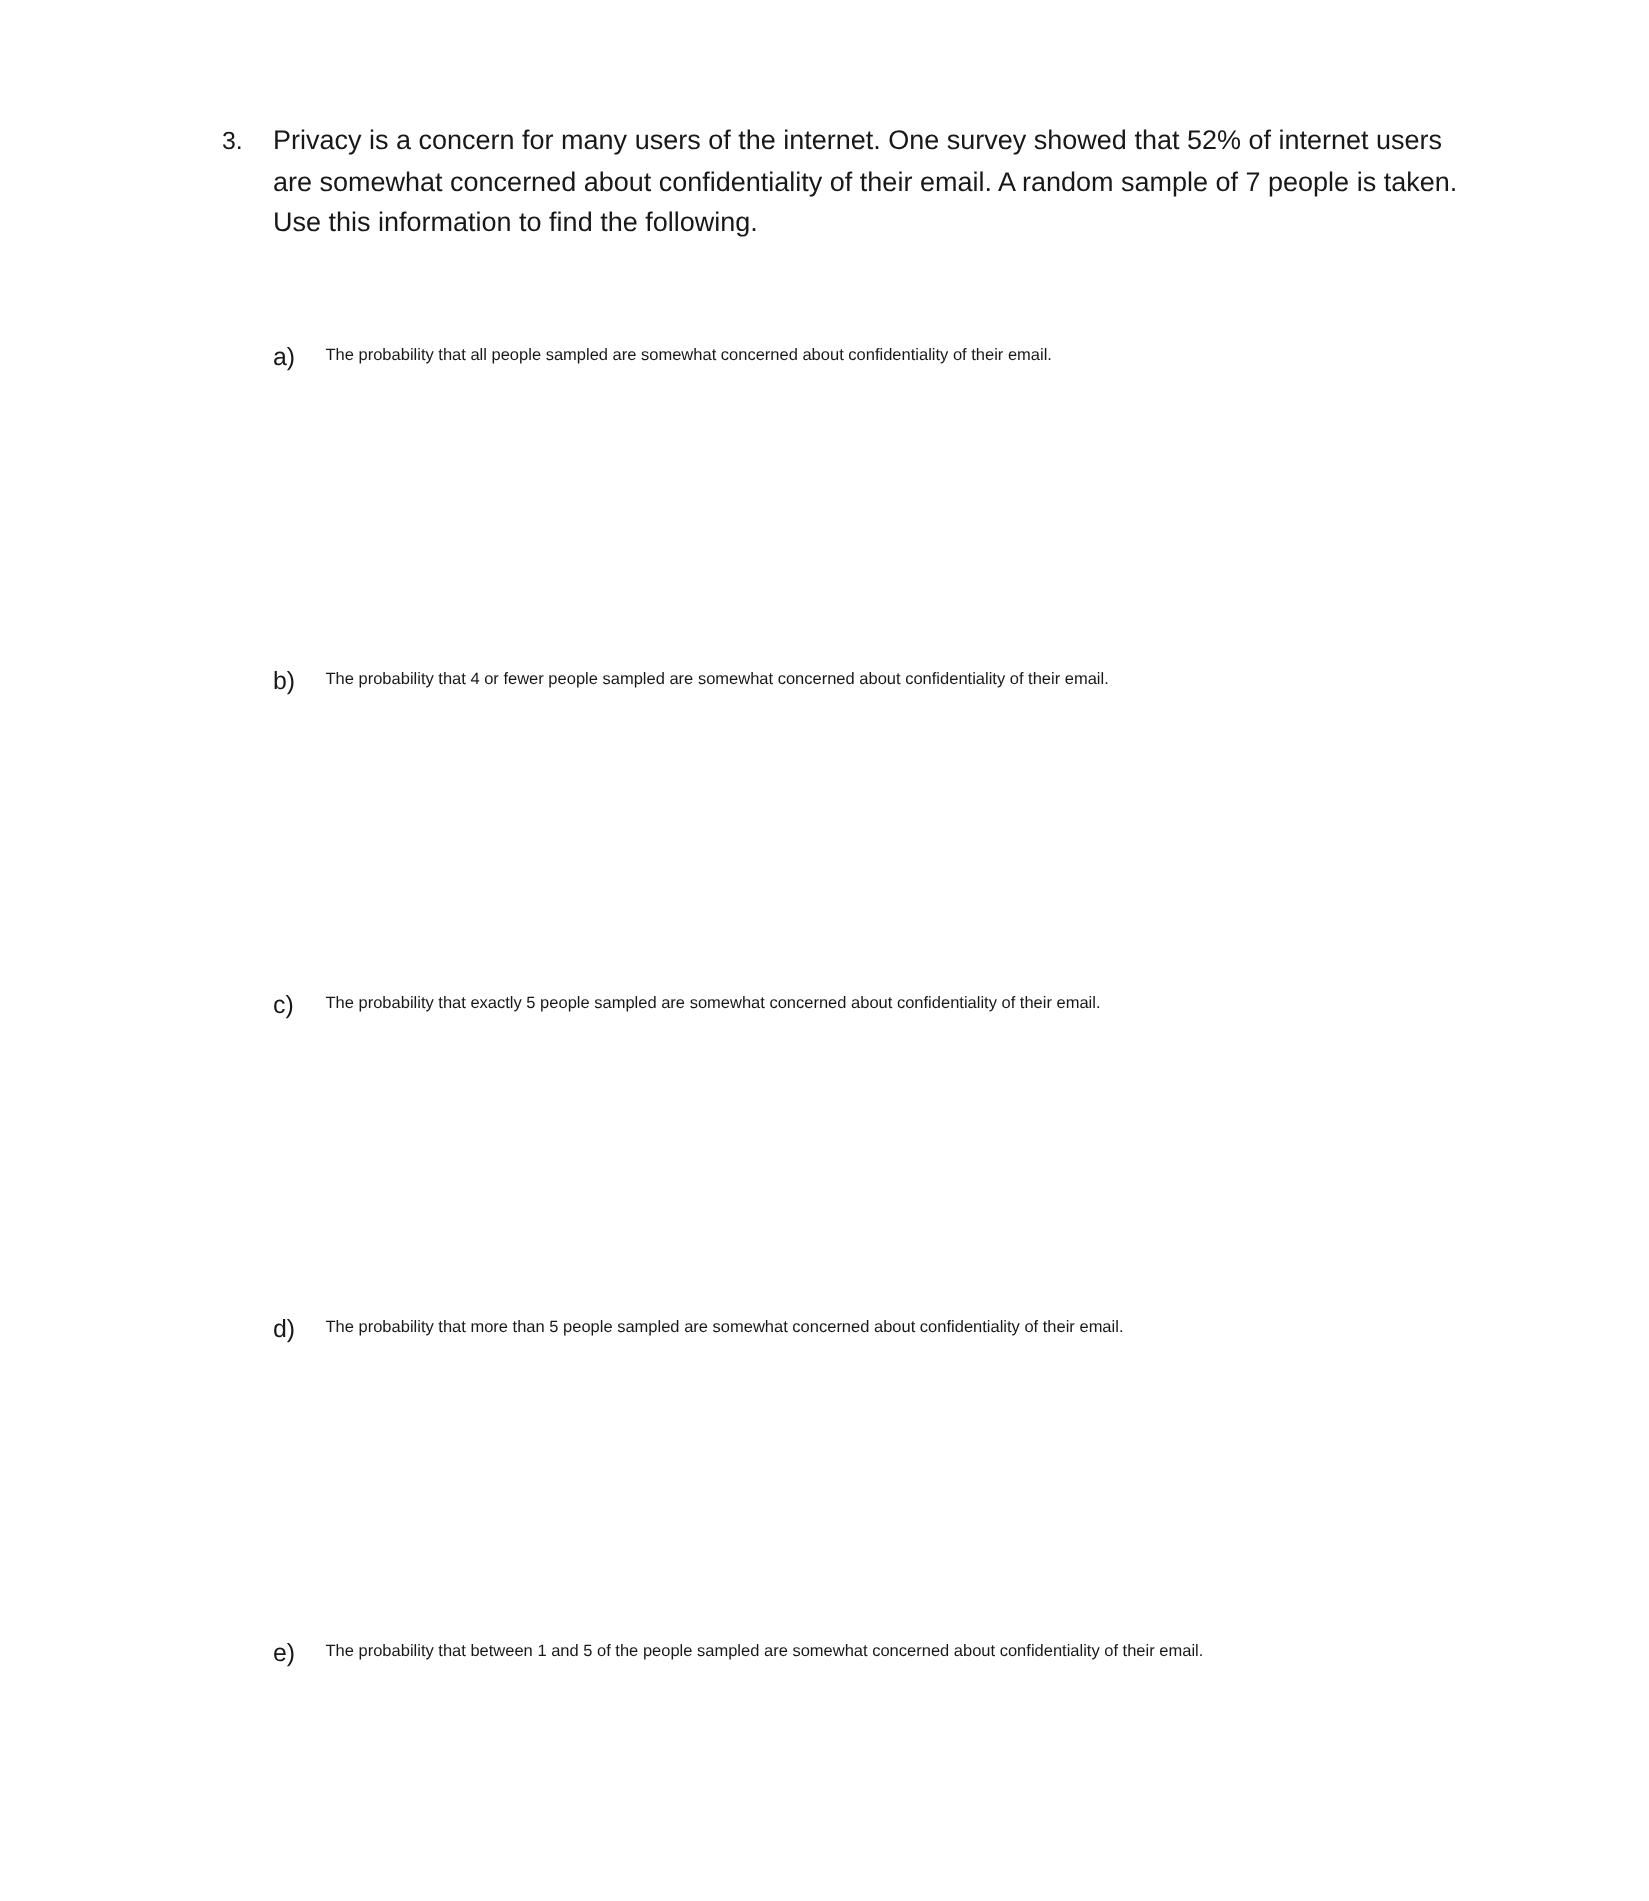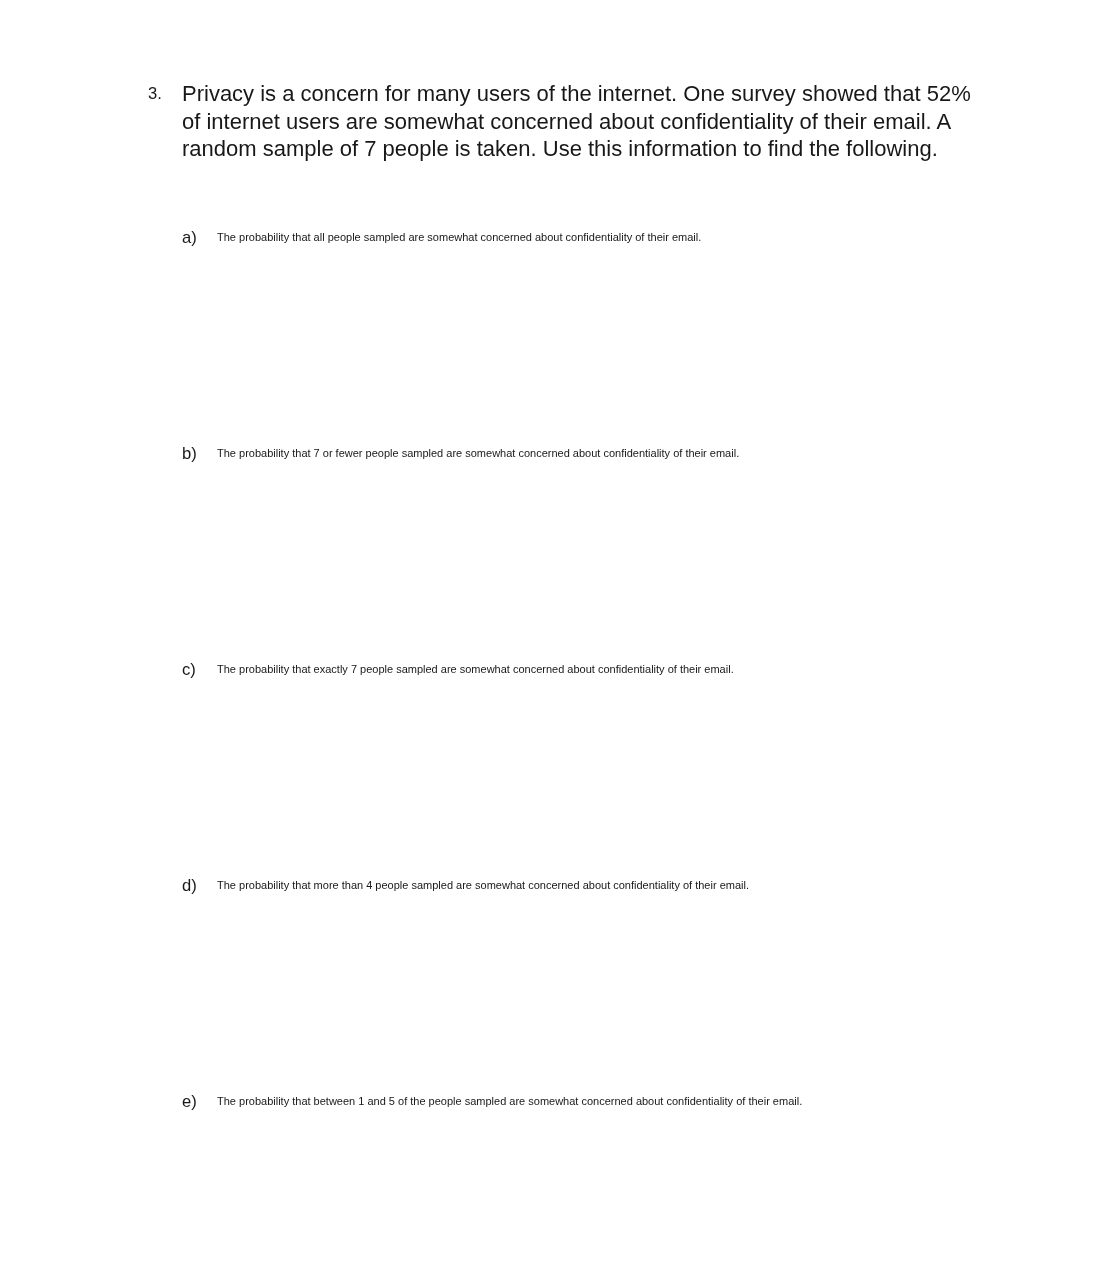--- a/index.html
+++ b/index.html
@@ -40,21 +40,21 @@
   .q-marker {
     flex: 0 0 34px;
     font-size: 16.6px;
     line-height: 27.5px;
     color: #181818;
     white-space: nowrap;
   }
 
   .q-body {
     flex: 1 1 auto;
-    font-size: 22px;
+    font-size: 18px;
     line-height: 27.5px;
     color: #181818;
     text-align: left;
   }
 
   
   .subitem {
     position: absolute;
     left: 182px;
     width: 800px;
@@ -120,37 +120,37 @@
     <div class="sub-row">
       <span class="sub-marker">a)</span>
       <span class="sub-body">The probability that all people sampled are somewhat concerned about confidentiality of their email.</span>
     </div>
   </div>
   <div class="answer-space" id="answer-space-a"></div>
 
   <div class="subitem" id="subitem-b">
     <div class="sub-row">
       <span class="sub-marker">b)</span>
-      <span class="sub-body">The probability that 7 or fewer people sampled are somewhat concerned about confidentiality of their email.</span>
+      <span class="sub-body">The probability that 4 or fewer people sampled are somewhat concerned about confidentiality of their email.</span>
     </div>
   </div>
   <div class="answer-space" id="answer-space-b"></div>
 
   <div class="subitem" id="subitem-c">
     <div class="sub-row">
       <span class="sub-marker">c)</span>
-      <span class="sub-body">The probability that exactly 7 people sampled are somewhat concerned about confidentiality of their email.</span>
+      <span class="sub-body">The probability that exactly 5 people sampled are somewhat concerned about confidentiality of their email.</span>
     </div>
   </div>
   <div class="answer-space" id="answer-space-c"></div>
 
   <div class="subitem" id="subitem-d">
     <div class="sub-row">
       <span class="sub-marker">d)</span>
-      <span class="sub-body">The probability that more than 4 people sampled are somewhat concerned about confidentiality of their email.</span>
+      <span class="sub-body">The probability that more than 5 people sampled are somewhat concerned about confidentiality of their email.</span>
     </div>
   </div>
   <div class="answer-space" id="answer-space-d"></div>
 
   <div class="subitem wide" id="subitem-e">
     <div class="sub-row">
       <span class="sub-marker">e)</span>
       <span class="sub-body">The probability that between 1 and 5 of the people sampled are somewhat concerned about confidentiality of their email.</span>
     </div>
   </div>

